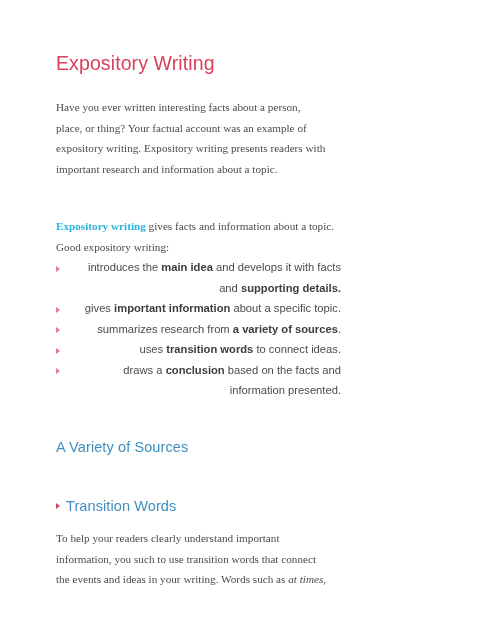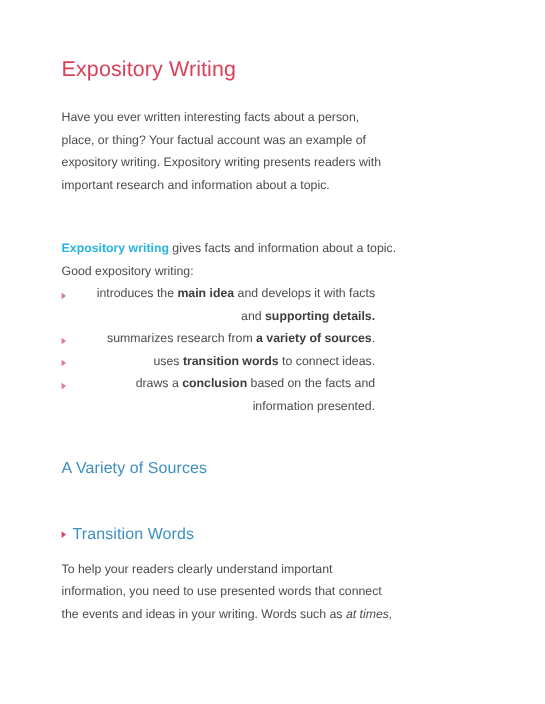--- a/index.html
+++ b/index.html
@@ -49,20 +49,21 @@
     margin: 0;
     color: #4b4b4b;
     max-width: 280px;
   }
   .para.wide {
     max-width: 410px;
   }
   .para .ln {
     display: block;
     white-space: nowrap;
+    font-family: Liberation Serif, serif;
   }
 
   
   .block-gap-lg { height: 37px; }
   .block-gap-md { height: 28px; }
   .block-gap-sm { height: 13px; }
 
   
   .accent-cyan {
     color: #29b6de;
@@ -151,20 +152,24 @@
       <span class="ln">Good expository writing:</span>
     </p>
 
     <ul class="bullet-list">
 
       <li class="bullet-item">
         <span class="tri-icon"></span>
         <span>introduces the </span><strong>main idea</strong><span> and develops it with facts and </span><strong>supporting details.</strong>
       </li>
 
+      <li class="bullet-item">
+        <span class="tri-icon"></span>
+        <span>gives </span><strong>important information</strong><span> about a specific topic.</span>
+      </li>
 
       <li class="bullet-item">
         <span class="tri-icon"></span>
         <span>summarizes research from </span><strong>a variety of sources</strong><span>.</span>
       </li>
 
       <li class="bullet-item">
         <span class="tri-icon"></span>
         <span>uses </span><strong>transition words</strong><span> to connect ideas.</span>
       </li>
@@ -187,19 +192,19 @@
 
     <div class="sub-heading-row">
       <span class="tri-icon heading-tri"></span>
       <h2 class="sub-heading">Transition Words</h2>
     </div>
 
     <div class="block-gap-sm"></div>
 
     <p class="para wide">
       <span class="ln">To help your readers clearly understand important</span>
-      <span class="ln">information, you need to use presented words that connect</span>
+      <span class="ln">information, you such to use transition words that connect</span>
       <span class="ln"><span>the events and ideas in your writing. Words such as </span><em>at times,</em></span>
 
     </p>
 
   </div>
 </div>
 
 </body></html>

